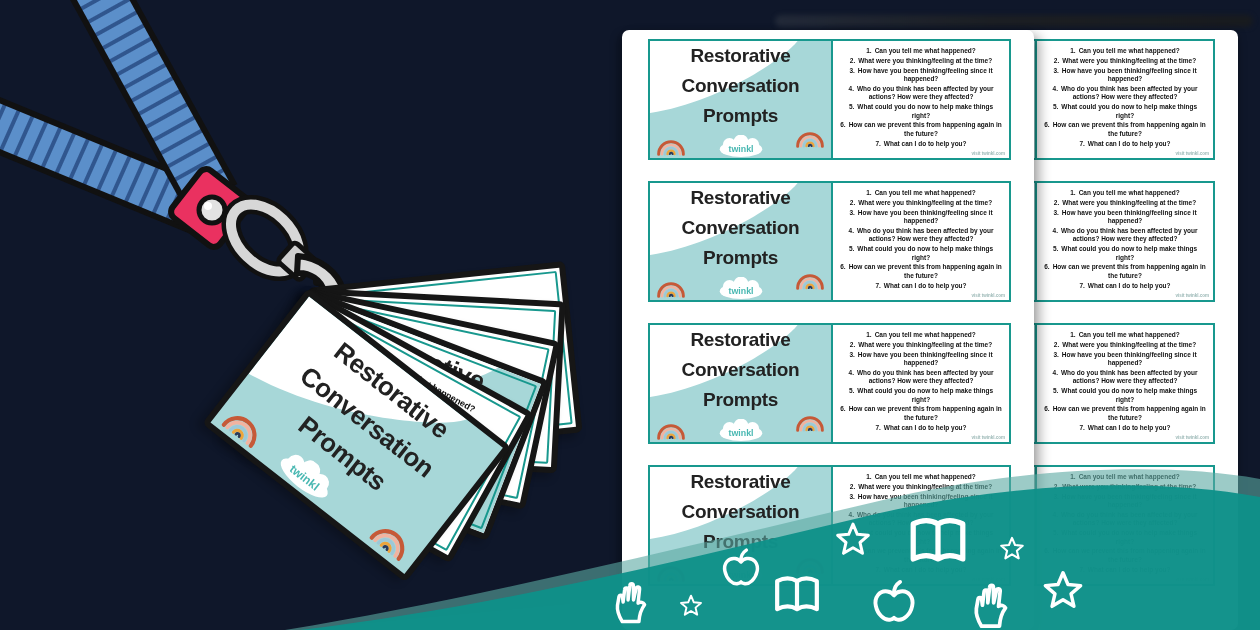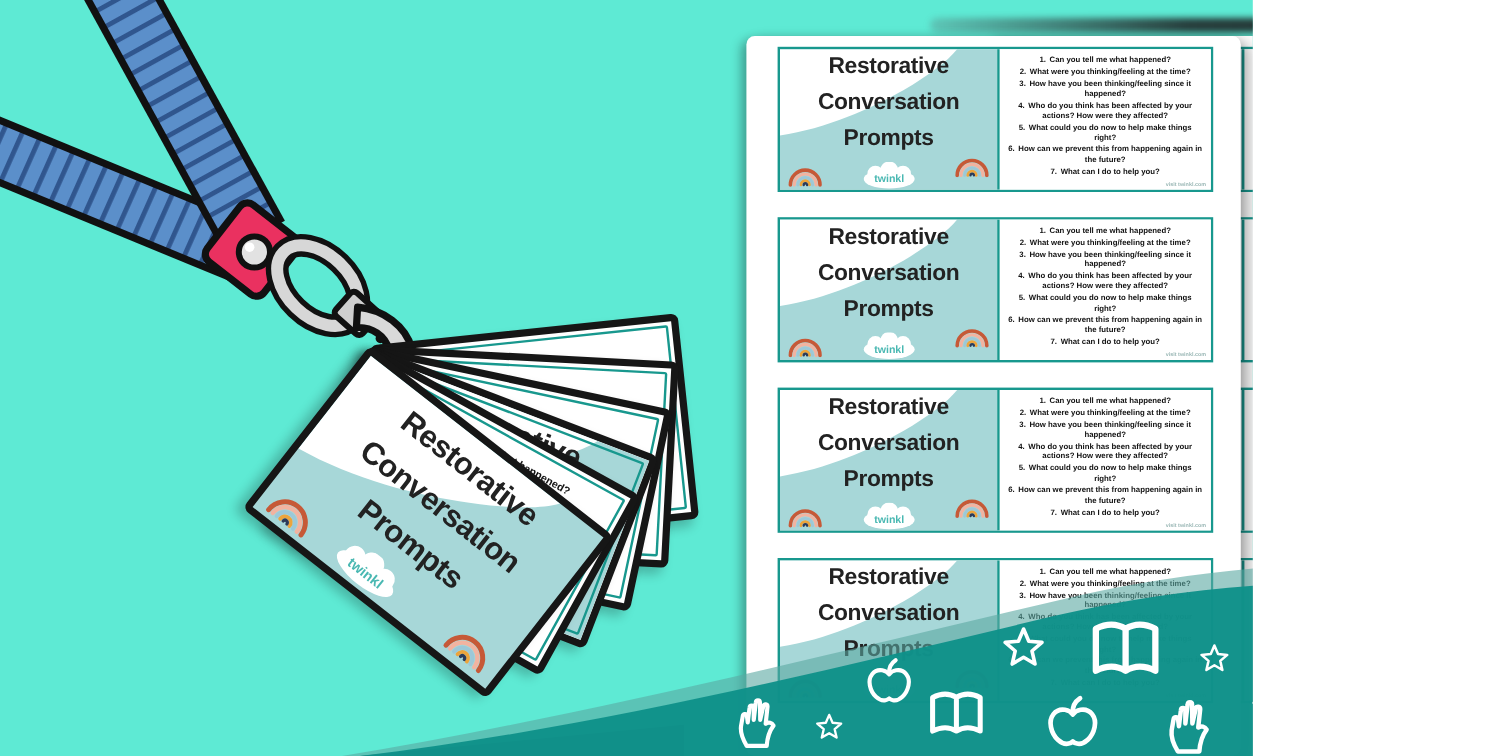--- a/index.html
+++ b/index.html
@@ -1,17 +1,17 @@
 <!DOCTYPE html>
 <html><head>
 <meta charset="utf-8">
 <style>
   html,body{margin:0;padding:0;}
   body{width:1260px;height:630px;overflow:hidden;font-family:"Liberation Sans","DejaVu Sans",sans-serif;}
-  .scene{position:relative;width:1044px;height:630px;background:#5eead4;overflow:hidden;}
+  .scene{position:relative;width:1260px;height:630px;background:#0f172a;overflow:hidden;}
 
   
   .top-bar{position:absolute;left:775px;top:15px;width:478px;height:12px;border-radius:7px;
     background:linear-gradient(to right, rgba(90,95,100,.25), rgba(30,32,34,.85) 45%, rgba(25,27,29,.92));
     filter:blur(2.5px);z-index:1;}
 
   
   .page{position:absolute;top:30px;width:412px;height:600px;background:#ffffff;border-radius:7px;
     box-sizing:border-box;padding:9px 23px 0 26px;z-index:2;}
   .page-back{left:826px;box-shadow:0 3px 8px rgba(0,0,0,.35);}

